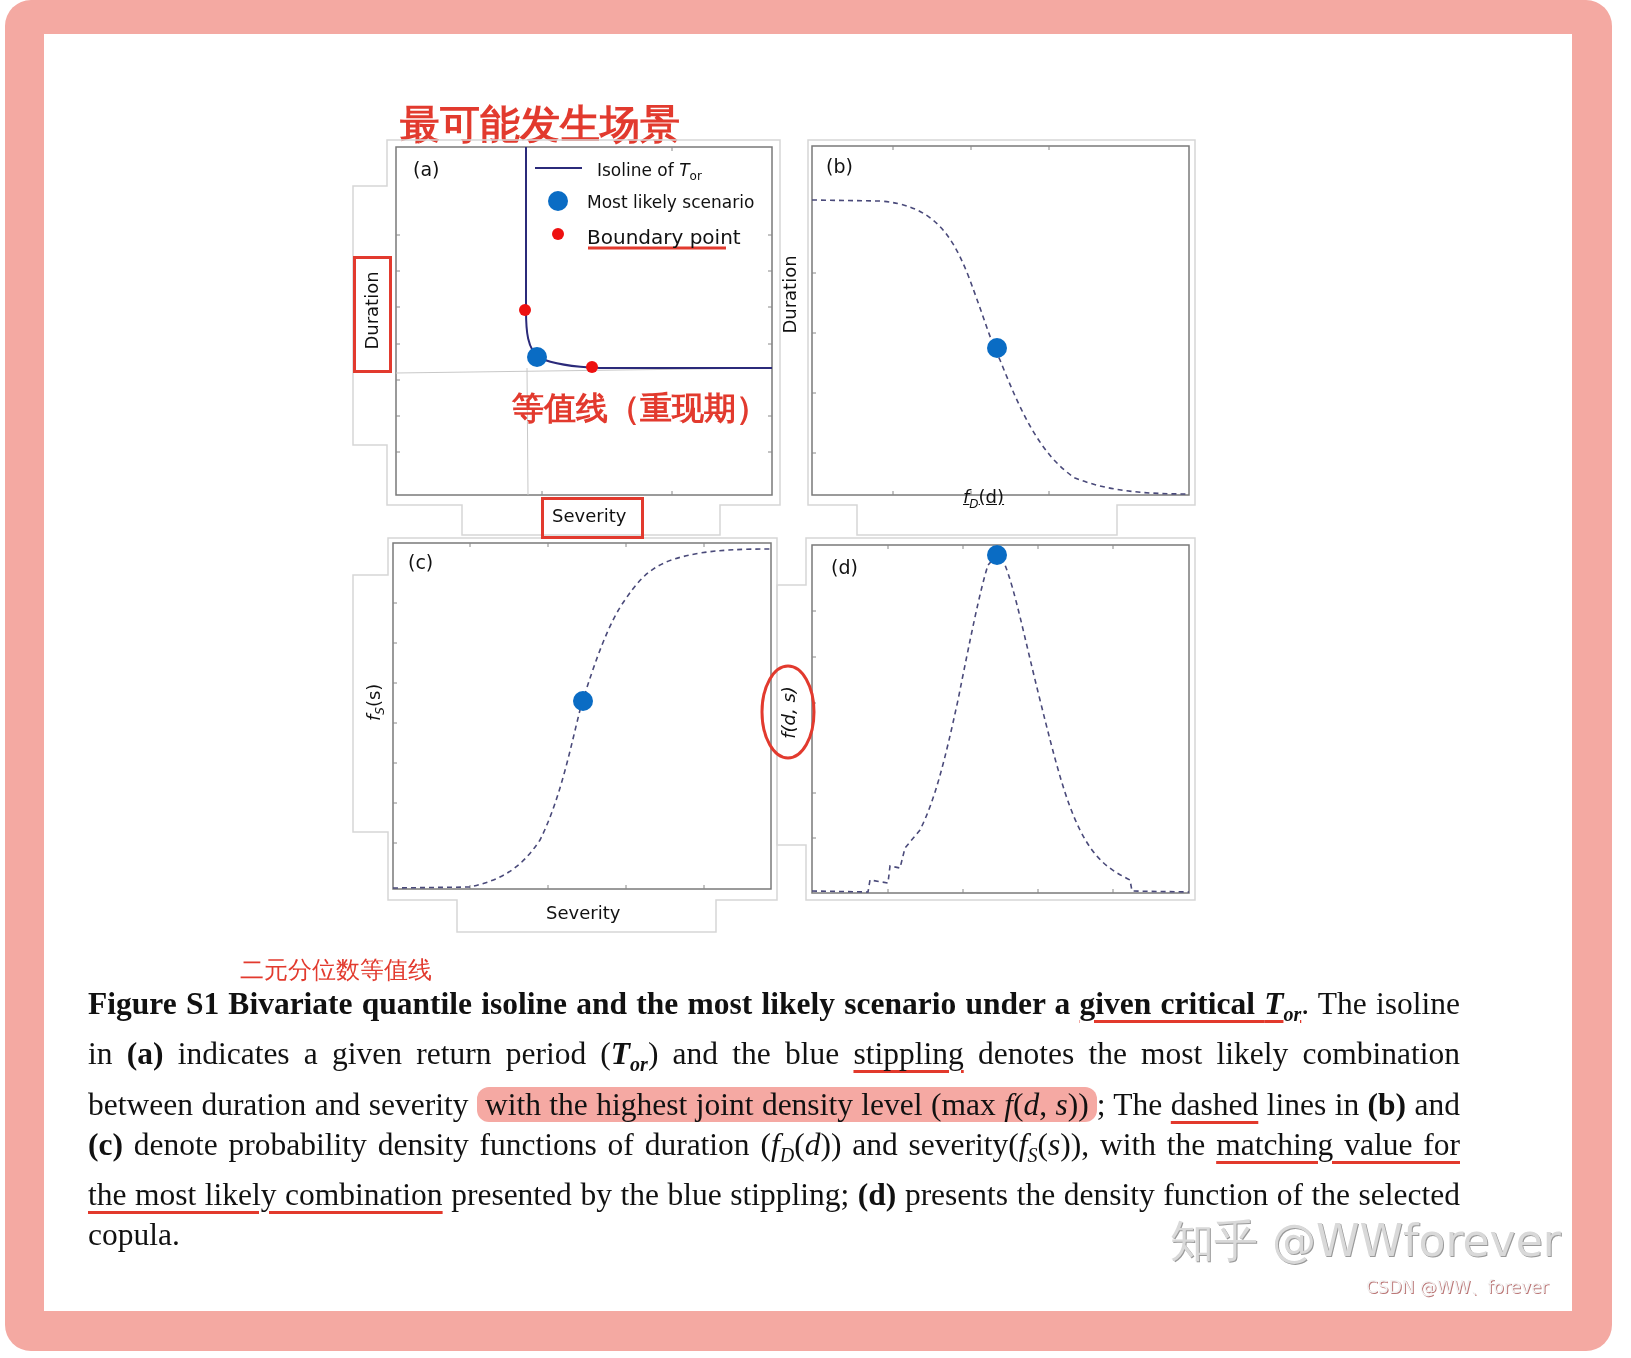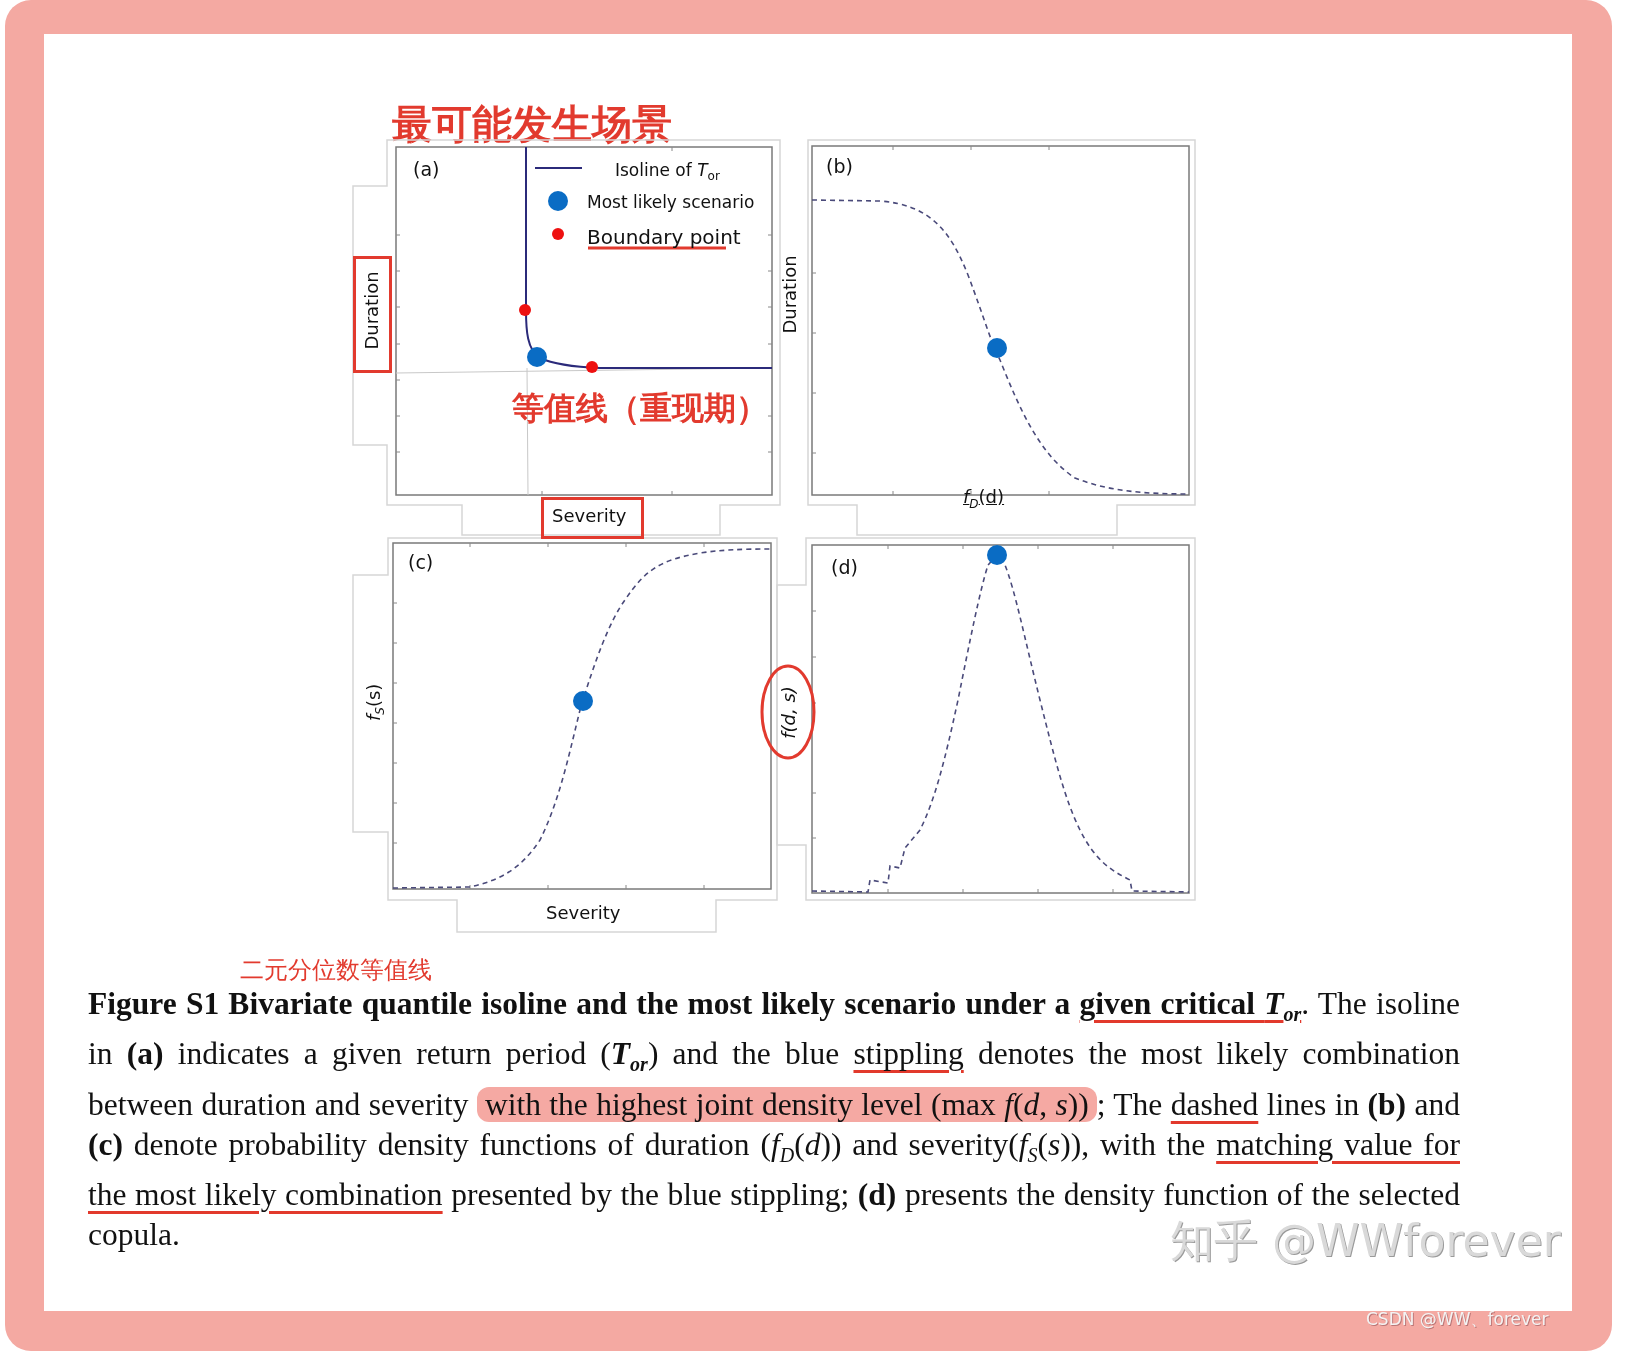--- a/index.html
+++ b/index.html
@@ -17,21 +17,21 @@
   .panel-letter{position:absolute;font-family:"DejaVu Sans",sans-serif;font-size:19px;color:#111;}
   .redbox{position:absolute;border:3px solid #e23a2e;}
   .wm{position:absolute;font-family:"DejaVu Sans",sans-serif;color:#d9d9d9;white-space:nowrap;text-shadow:1px 1px 0 #9a9a9a;}
 </style>
 </head>
 <body>
 
 <div class="frame"></div>
 <div class="inner"></div>
 
-<div class="abs anno-red" style="left:392px;top:100px;font-size:40px;line-height:48px;">最可能发生场景</div>
+<div class="abs anno-red" style="left:400px;top:100px;font-size:40px;line-height:48px;">最可能发生场景</div>
 
 <svg class="abs" style="left:340px;top:135px;" width="870" height="810" viewBox="340 135 870 810">
 
   <g fill="none" stroke="#d6d6d6" stroke-width="1.5">
     <path d="M387 140 H780 V505 H720 V535 H462 V505 H387 V445 H353 V186 H387 Z"></path>
     <path d="M808 140 H1195 V505 H1117 V535 H857 V505 H808 Z"></path>
     <path d="M388 538 H777 V900 H716 V932 H457 V900 H388 V832 H353 V575 H388 Z"></path>
     <path d="M806 538 H1195 V900 H806 V845 H777 V585 H806 Z"></path>
   </g>
 
@@ -135,21 +135,21 @@
 
     <ellipse cx="788" cy="712" rx="26" ry="46" fill="none" stroke="#e23a2e" stroke-width="3"></ellipse>
   </g>
 </svg>
 
 <div class="panel-letter" style="left:413px;top:158px;">(a)</div>
 <div class="panel-letter" style="left:826px;top:155px;">(b)</div>
 <div class="panel-letter" style="left:408px;top:551px;">(c)</div>
 <div class="panel-letter" style="left:831px;top:556px;">(d)</div>
 
-<div class="axlab" style="left:615px;top:160px;font-size:17px;text-align:right;"><span>Isoline of </span><span style="font-style:italic;">T</span><sub style="font-size:12px;">or</sub></div>
+<div class="axlab" style="left:597px;top:160px;font-size:17px;text-align:right;"><span>Isoline of </span><span style="font-style:italic;">T</span><sub style="font-size:12px;">or</sub></div>
 <div class="axlab" style="left:587px;top:192px;font-size:17px;">Most likely scenario</div>
 <div class="axlab" style="left:587px;top:225px;font-size:20px;">Boundary point</div>
 
 <div class="redbox" style="left:353px;top:256px;width:33px;height:111px;"></div>
 <div class="axlab" style="left:326px;top:300px;width:90px;text-align:center;transform:rotate(-90deg);font-size:18px;">Duration</div>
 <div class="redbox" style="left:541px;top:497px;width:97px;height:36px;"></div>
 <div class="axlab" style="left:552px;top:505px;font-size:18px;">Severity</div>
 
 <div class="axlab" style="left:744px;top:284px;width:90px;text-align:center;transform:rotate(-90deg);font-size:18px;">Duration</div>
 <div class="axlab" style="left:963px;top:486px;font-size:18px;text-decoration:underline;"><span style="font-style:italic;">f</span><sub style="font-size:12px;font-style:italic;">D</sub><span>(d)</span></div>
@@ -160,13 +160,13 @@
 <div class="axlab" style="left:748px;top:702px;width:80px;text-align:center;transform:rotate(-90deg);font-size:18px;font-style:italic;">f(d, s)</div>
 
 <div class="abs anno-red" style="left:512px;top:388px;font-size:32px;line-height:40px;background:rgba(255,255,255,0);">等值线（重现期）</div>
 <div class="abs anno-red" style="left:240px;top:950px;font-size:24px;line-height:40px;font-weight:normal;">二元分位数等值线</div>
 
 <div class="caption">
   <span class="b">Figure S1 Bivariate quantile isoline and the most likely scenario under a </span><span class="b ul"><span>given critical </span><span class="i">T</span><sub class="i" style="font-size:20px;">or</sub></span><span>. The</span><span> isoline in </span><span class="b">(a)</span><span> indicates a given return period (</span><span class="b i">T</span><sub class="b i" style="font-size:20px;">or</sub><span>) and the blue </span><span class="ul">stippling</span><span> denotes the most likely combination between duration and severity </span><span class="hl"><span>with the highest joint density level (max </span><span class="i">f</span><span>(</span><span class="i">d</span><span>, </span><span class="i">s</span><span>))</span></span><span>; The </span><span class="ul">dashed</span><span> lines in </span><span class="b">(b)</span><span> and </span><span class="b">(c)</span><span> denote probability density functions of duration (</span><span class="i">f</span><sub class="i" style="font-size:20px;">D</sub><span>(</span><span class="i">d</span><span>)) and severity(</span><span class="i">f</span><sub class="i" style="font-size:20px;">S</sub><span>(</span><span class="i">s</span><span>)), with the </span><span class="ul">matching value for the most likely combination</span><span> presented by the blue stippling; </span><span class="b">(d)</span><span> presents the density function of the selected copula.</span>
 </div>
 
 <div class="wm" style="left:1170px;top:1212px;font-size:44px;">知乎 @WWforever</div>
-<div class="wm" style="left:1366px;top:1308px;font-size:17px;color:#f3f3f3;text-shadow:1px 1px 0 #b77;">CSDN @WW、forever</div>
+<div class="wm" style="left:1366px;top:1276px;font-size:17px;color:#f3f3f3;text-shadow:1px 1px 0 #b77;">CSDN @WW、forever</div>
 
 </body></html>

